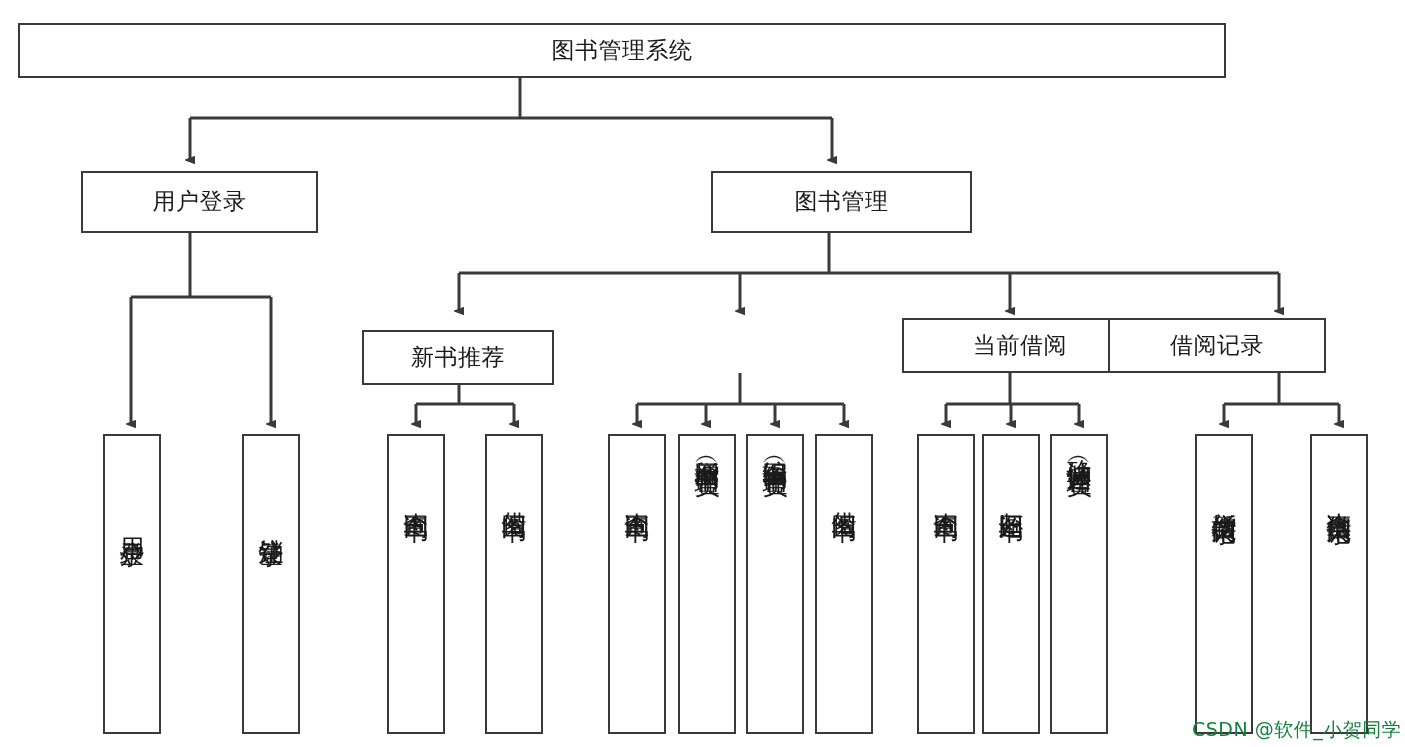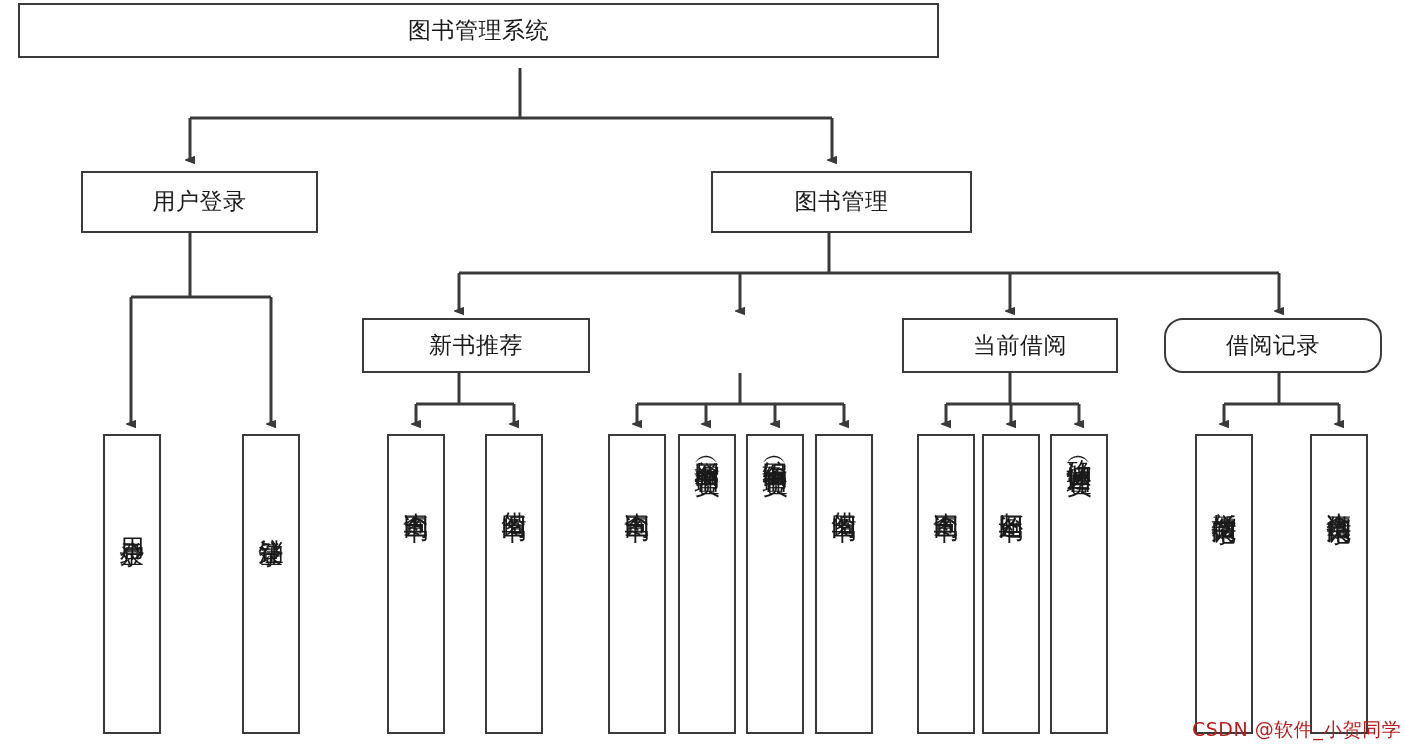--- a/index.html
+++ b/index.html
@@ -63,21 +63,21 @@
   }
   .node.v.mid .node-label {
     margin-top: 78px;
   }
   .node.v.mid2 .node-label {
     margin-top: 52px;
   }
   .watermark {
     position: absolute;
     font-size: 19px;
-    color: #b91c1c;
+    color: #15803d;
     white-space: nowrap;
     letter-spacing: 0.5px;
     text-align: right;
   }
 </style>
 </head>
 <body>
 
 <div id="canvas">
 
@@ -124,38 +124,38 @@
       <path d="M1011,404 L1011,424" marker-end="url(#arrow)"></path>
       <path d="M1079,404 L1079,424" marker-end="url(#arrow)"></path>
 
       <path d="M1279,373 L1279,404"></path>
       <path d="M1224,404 L1339,404"></path>
       <path d="M1224,404 L1224,424" marker-end="url(#arrow)"></path>
       <path d="M1339,404 L1339,424" marker-end="url(#arrow)"></path>
     </g>
   </svg>
 
-  <div class="node root h" style="left:18px; top:3px; width:921px; height:55px;">
+  <div class="node root h" style="left:18px; top:23px; width:1208px; height:55px;">
     <span class="node-label">图书管理系统</span>
   </div>
 
   <div class="node h" style="left:81px; top:171px; width:237px; height:62px;">
     <span class="node-label">用户登录</span>
   </div>
   <div class="node h" style="left:711px; top:171px; width:261px; height:62px;">
     <span class="node-label">图书管理</span>
   </div>
 
-  <div class="node h" style="left:362px; top:318px; width:228px; height:55px;">
+  <div class="node h" style="left:362px; top:330px; width:192px; height:55px;">
     <span class="node-label">新书推荐</span>
   </div>
   <div class="node h" style="left:902px; top:318px; width:216px; height:55px;padding-left:20px;">
     <span class="node-label">当前借阅</span>
   </div>
-  <div class="node h" style="left:1164px; top:318px; width:218px; height:55px;border-radius:19px;">
+  <div class="node h" style="left:1108px; top:318px; width:218px; height:55px;">
     <span class="node-label">借阅记录</span>
   </div>
 
   <div class="node v mid" style="left:103px; top:434px; width:58px; height:300px;">
     <span class="node-label">用户登录</span>
   </div>
   <div class="node v mid" style="left:242px; top:434px; width:58px; height:300px;">
     <span class="node-label">注销登录</span>
   </div>
 

